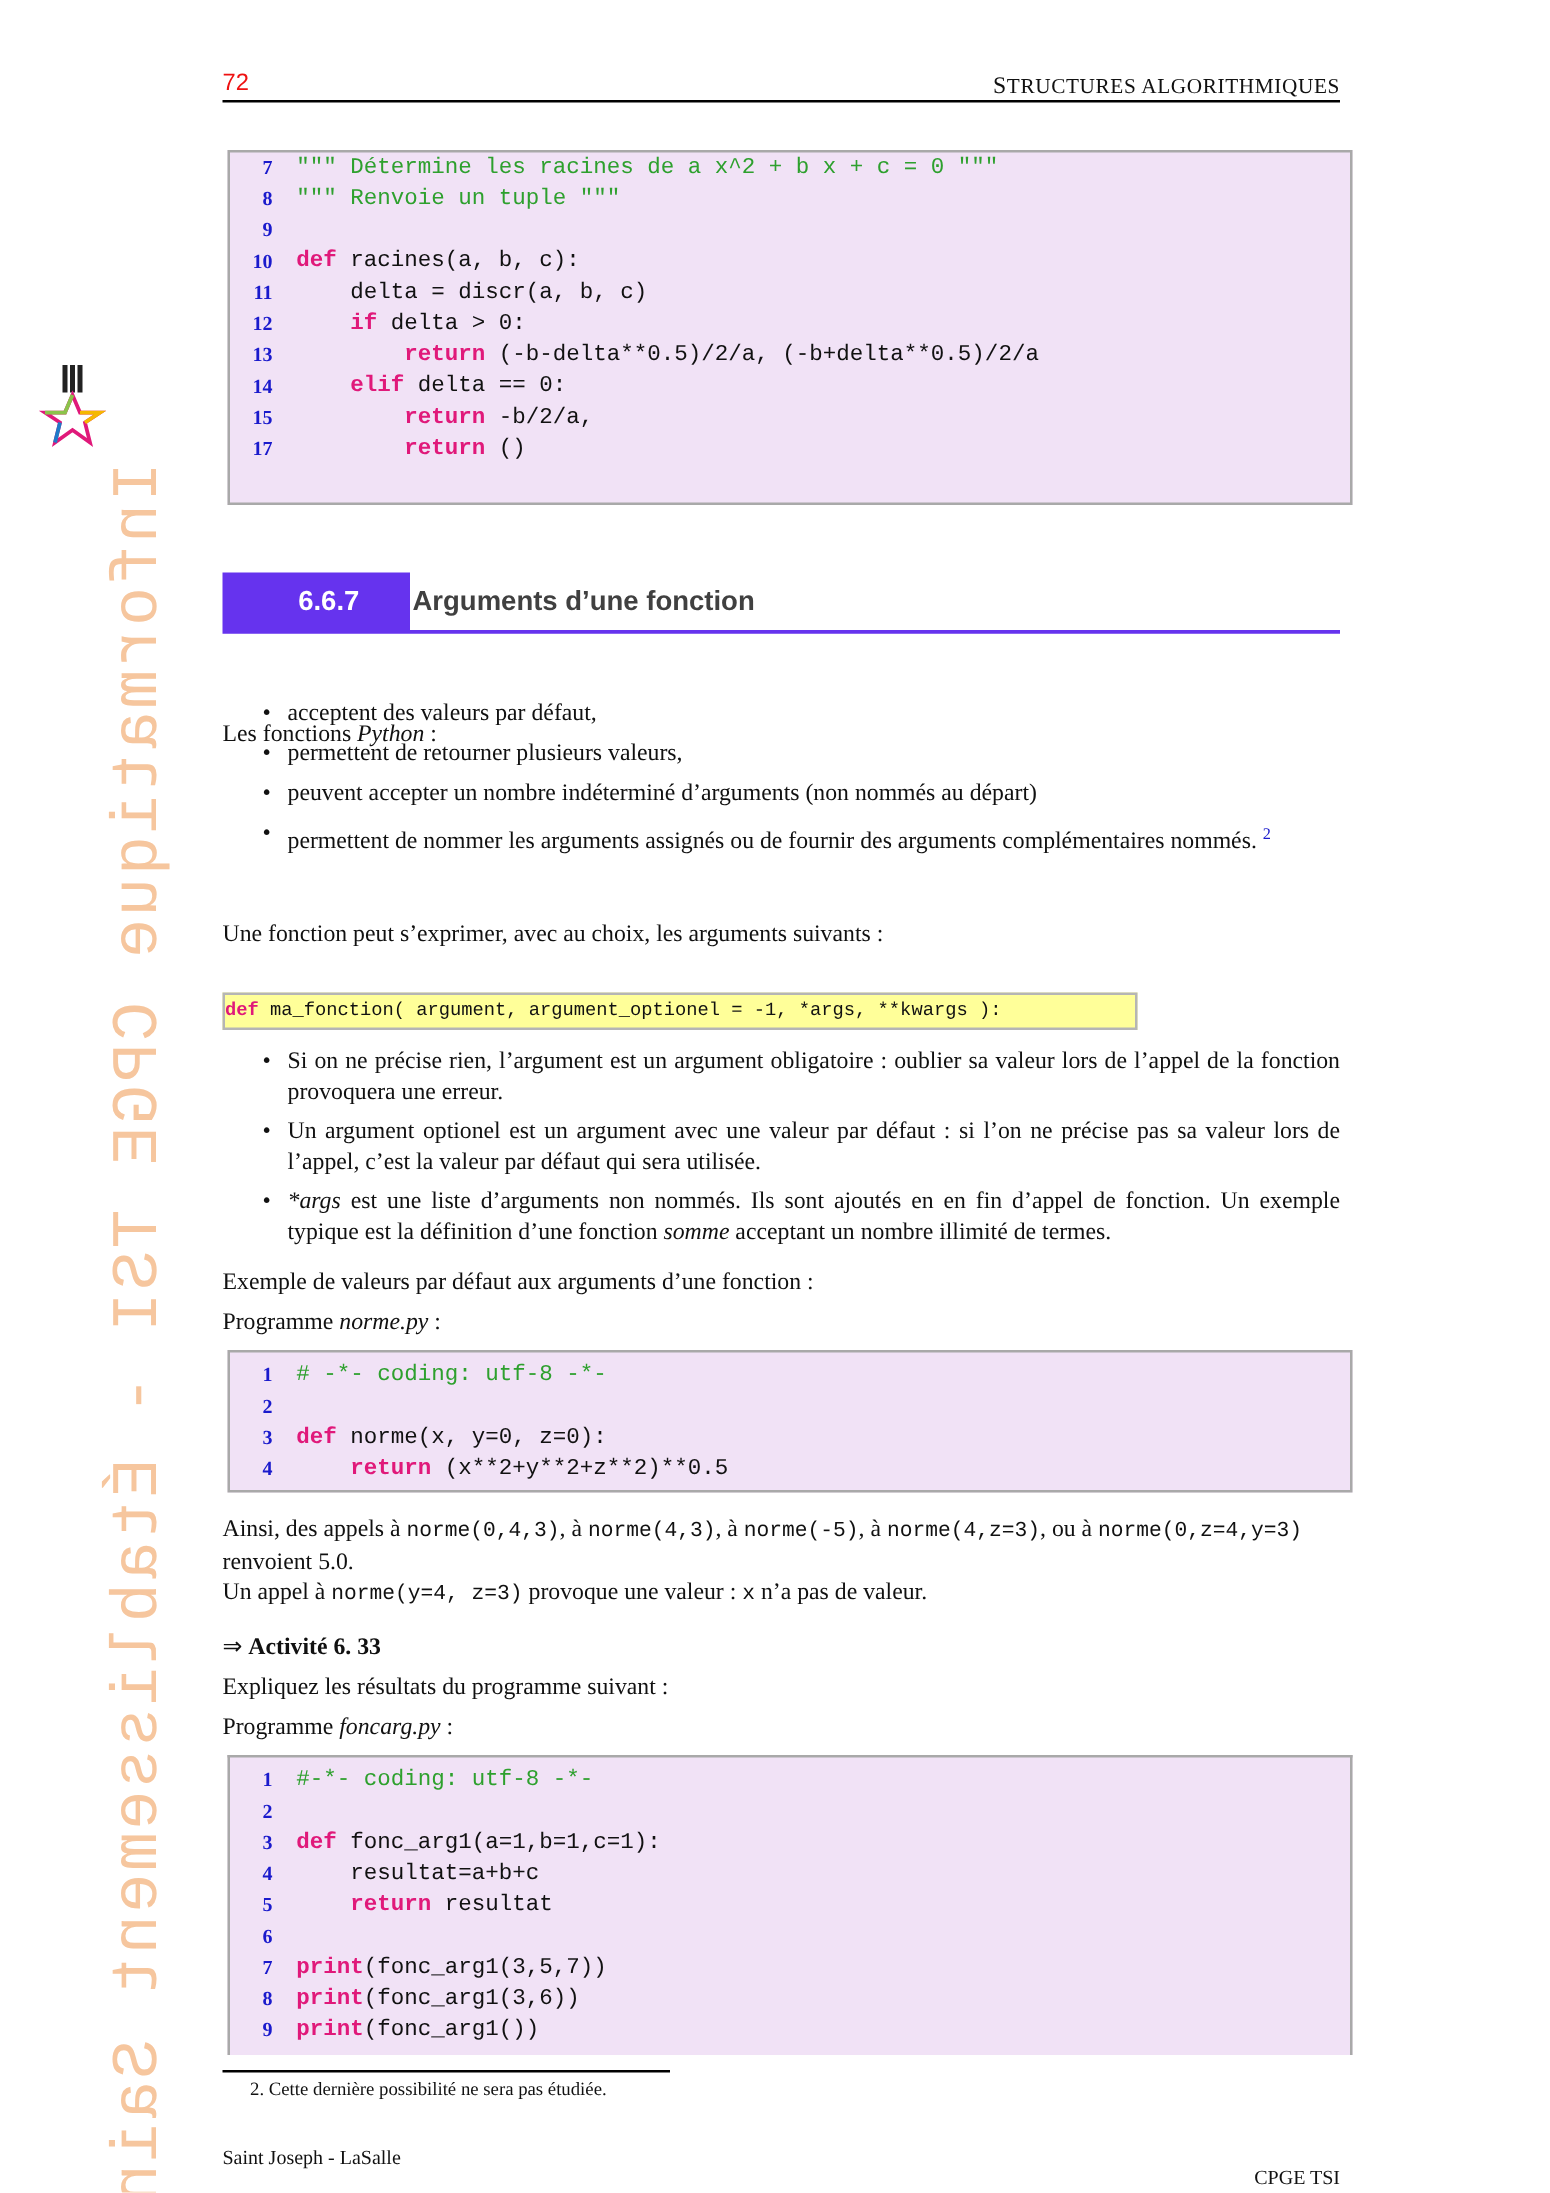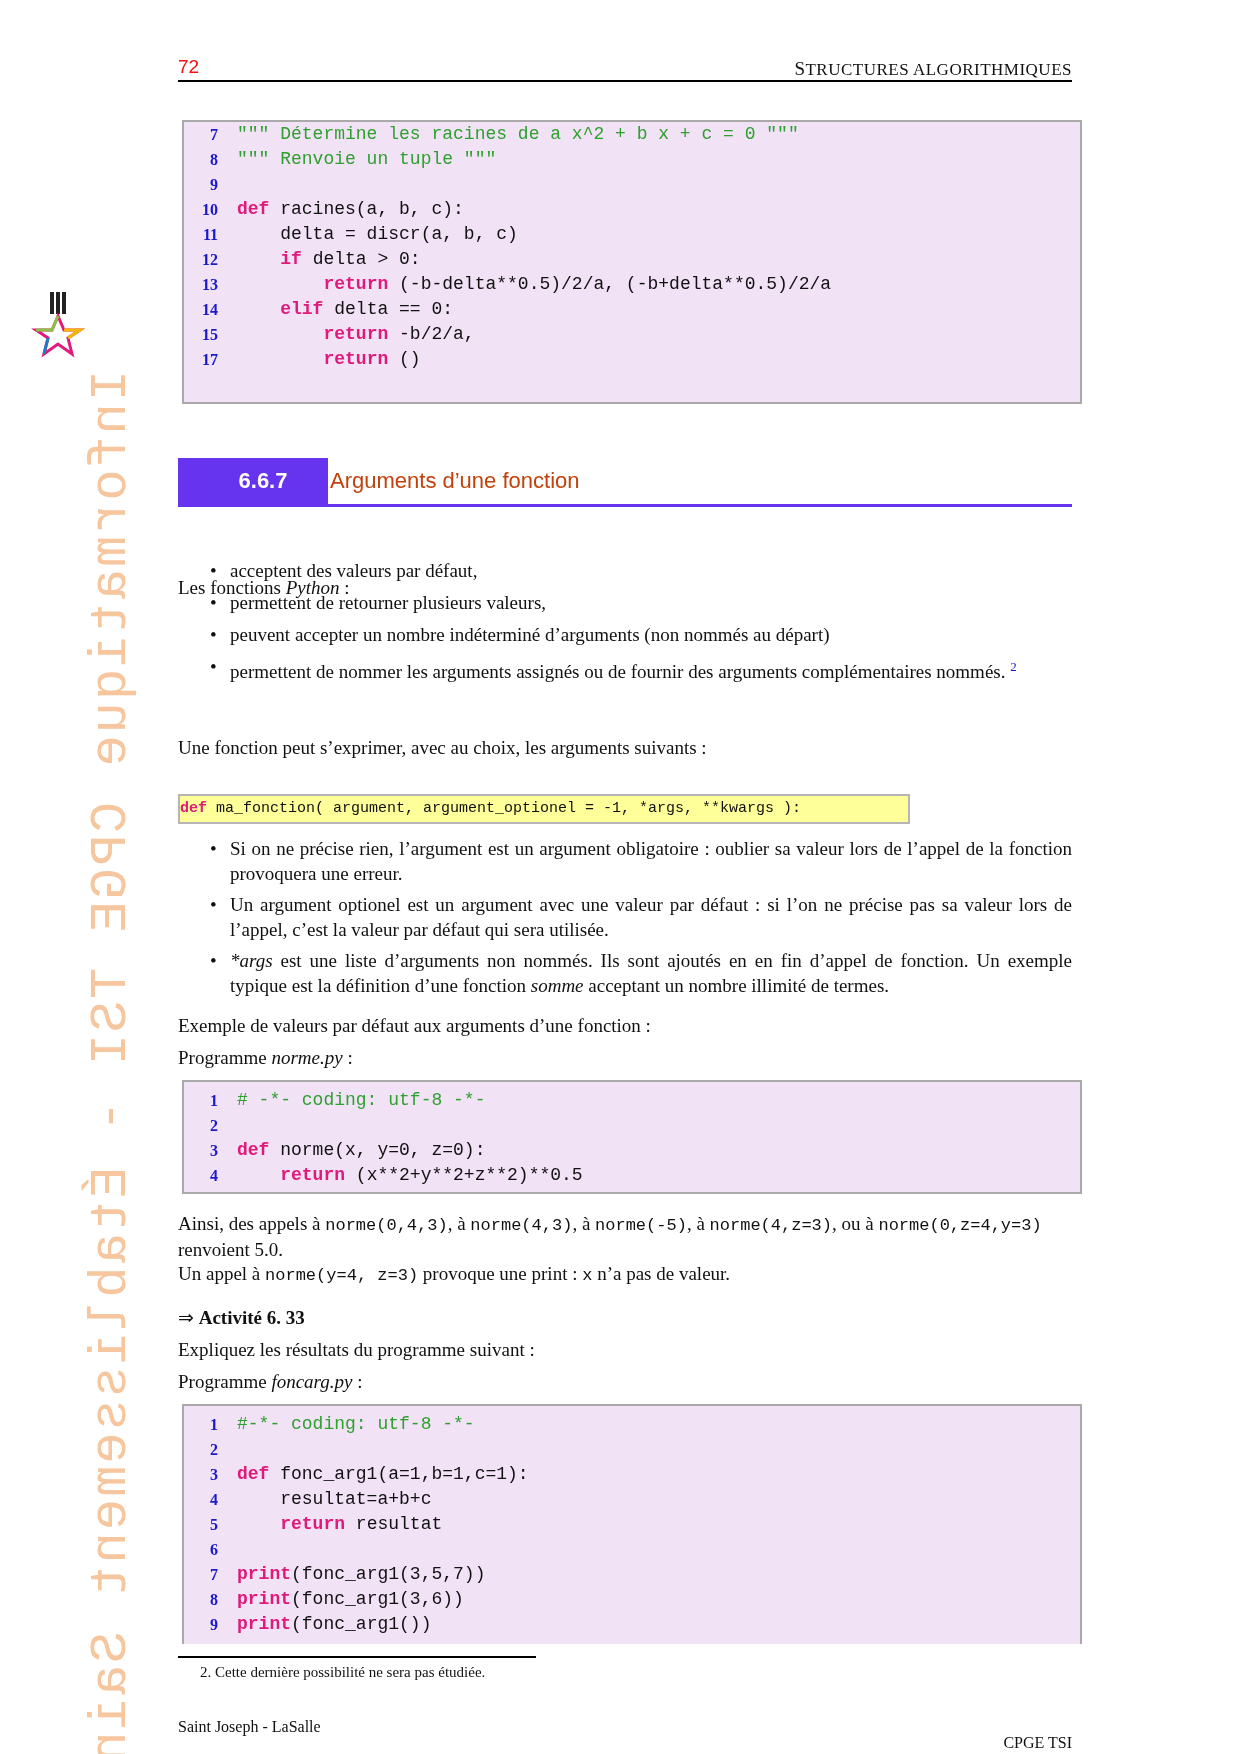--- a/index.html
+++ b/index.html
@@ -12,21 +12,21 @@
   .chapter { position:absolute; right:0; top:6px; font-family:Liberation Serif, serif; font-size:17px; letter-spacing:0.5px;margin-left:41px; }
   .chapter .big { font-size:19px; }
   .code { position:absolute; left:182px; width:896px; background:#f1e2f6; border:2px solid #a9a9a9; font-family:"Liberation Mono", monospace; font-size:18px; }
   .code-line { height:25px; line-height:25px; position:relative; white-space:pre; }
   .ln { position:absolute; left:0; width:34px; text-align:right; font-family:"Liberation Serif", serif; font-weight:bold; color:#1a1acc; font-size:16px; }
   .src { position:absolute; left:53px; }
   .kw { color:#e0197a; font-weight:bold; }
   .cm { color:#2ea02e; }
   .section { position:absolute; left:178px; top:458px; width:894px; height:46px; border-bottom:3px solid #6633ee; }
   .sec-num { position:absolute; left:0; top:0; width:130px; height:46px; background:#6633ee; color:#fff; font-family:"Liberation Sans", sans-serif; font-weight:bold; font-size:22px; line-height:46px; text-align:center;padding-left:20px; }
-  .sec-title { position:absolute; left:152px; top:0; line-height:46px; font-family:"Liberation Sans", sans-serif; font-weight:normal; font-size:22px; color:#c2410c; }
+  .sec-title { position:absolute; left:152px; top:0; line-height:46px; font-family:"Liberation Sans", sans-serif; font-weight:bold; font-size:22px; color:#404040; }
   .p { position:absolute; left:178px; font-size:19px; line-height:24px; }
   .bul { position:absolute; left:210px; width:862px; font-size:19px; line-height:25px; }
   .bul .dot { position:absolute; left:0; top:0; }
   .bul .txt { margin-left:20px; display:block; text-align:justify; }
   .sup { color:#1a1acc; font-size:13px; vertical-align:super; }
   .inline-code { font-family:"Liberation Mono", monospace; font-size:17px; }
   .sig { position:absolute; left:178px; top:794px; width:728px; height:26px; background:#ffff99; border:2px solid #b5b5b5; font-family:"Liberation Mono", monospace; font-size:15px; line-height:26px; white-space:pre; }
   .footnote-rule { position:absolute; left:178px; top:1656px; width:358px; border-top:2px solid #000; }
   .footnote { position:absolute; left:200px; top:1664px; font-size:15px; }
   .footer-left { position:absolute; left:178px; top:1718px; font-size:16px; }
@@ -113,21 +113,21 @@
 <div class="code" style="top:1080px; height:104px; padding-top:6px;">
   <div class="code-line"><span class="ln">1</span><span class="src cm"># -*- coding: utf-8 -*-</span></div>
   <div class="code-line"><span class="ln">2</span><span class="src"></span></div>
   <div class="code-line"><span class="ln">3</span><span class="src"><span class="kw">def</span><span> norme(x, y=0, z=0):</span></span></div>
   <div class="code-line"><span class="ln">4</span><span class="src">    <span class="kw">return</span><span> (x**2+y**2+z**2)**0.5</span></span></div>
 </div>
 
 <div class="p" style="top:1212px; width:920px;">
   <span>Ainsi, des appels à </span><span class="inline-code">norme(0,4,3)</span><span>, à </span><span class="inline-code">norme(4,3)</span><span>, à </span><span class="inline-code">norme(-5)</span><span>, à </span><span class="inline-code">norme(4,z=3)</span><span>, ou à </span><span class="inline-code">norme(0,z=4,y=3)</span><br>
   <span>renvoient 5.0.</span><br>
-  <span>Un appel à </span><span class="inline-code">norme(y=4, z=3)</span><span> provoque une print : </span><span class="inline-code">x</span><span> n’a pas de valeur.</span>
+  <span>Un appel à </span><span class="inline-code">norme(y=4, z=3)</span><span> provoque une valeur : </span><span class="inline-code">x</span><span> n’a pas de valeur.</span>
 </div>
 
 <div class="p" style="top:1306px;"><span>⇒</span> <b>Activité 6. 33</b></div>
 <div class="p" style="top:1338px;">Expliquez les résultats du programme suivant :</div>
 <div class="p" style="top:1370px;"><span>Programme </span><i>foncarg.py</i><span> :</span></div>
 
 <div class="code" style="top:1404px; height:232px; padding-top:6px; border-bottom:none;">
   <div class="code-line"><span class="ln">1</span><span class="src cm">#-*- coding: utf-8 -*-</span></div>
   <div class="code-line"><span class="ln">2</span><span class="src"></span></div>
   <div class="code-line"><span class="ln">3</span><span class="src"><span class="kw">def</span><span> fonc_arg1(a=1,b=1,c=1):</span></span></div>

